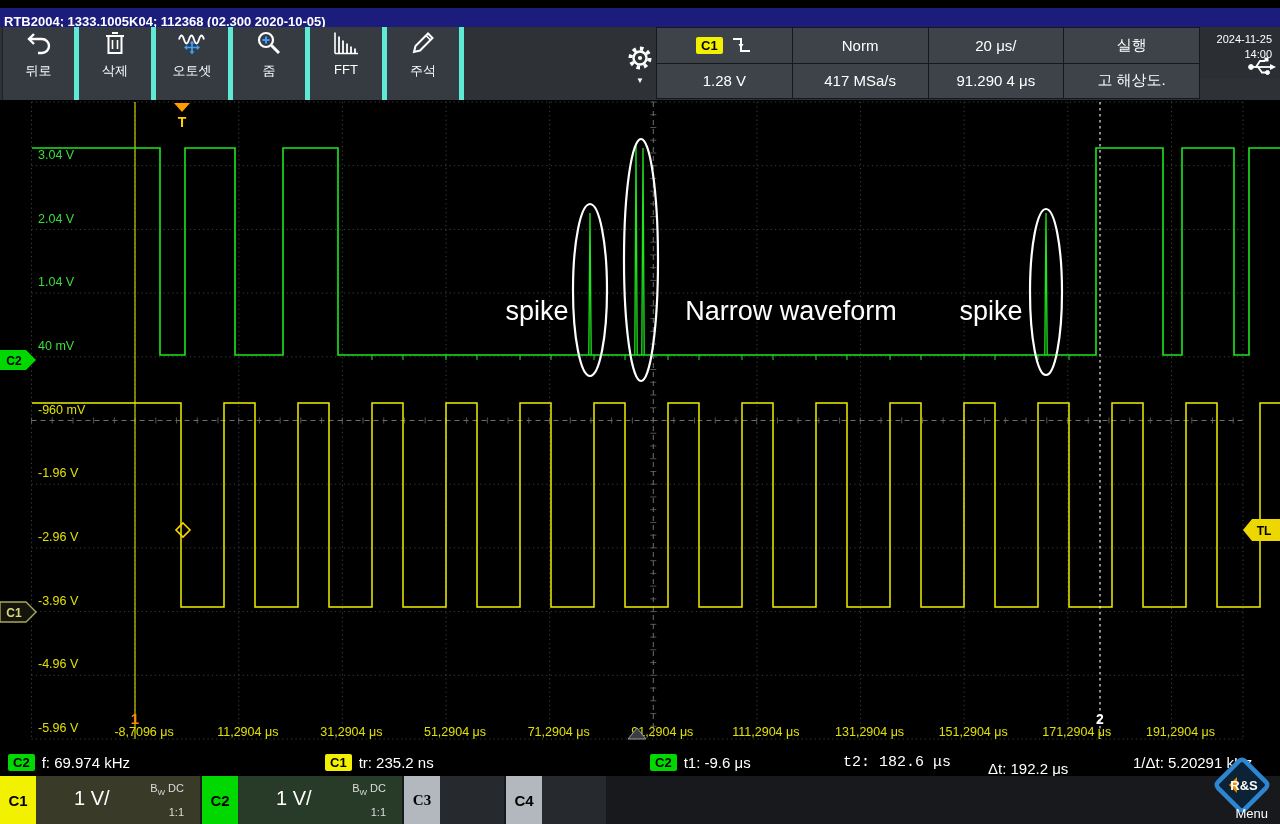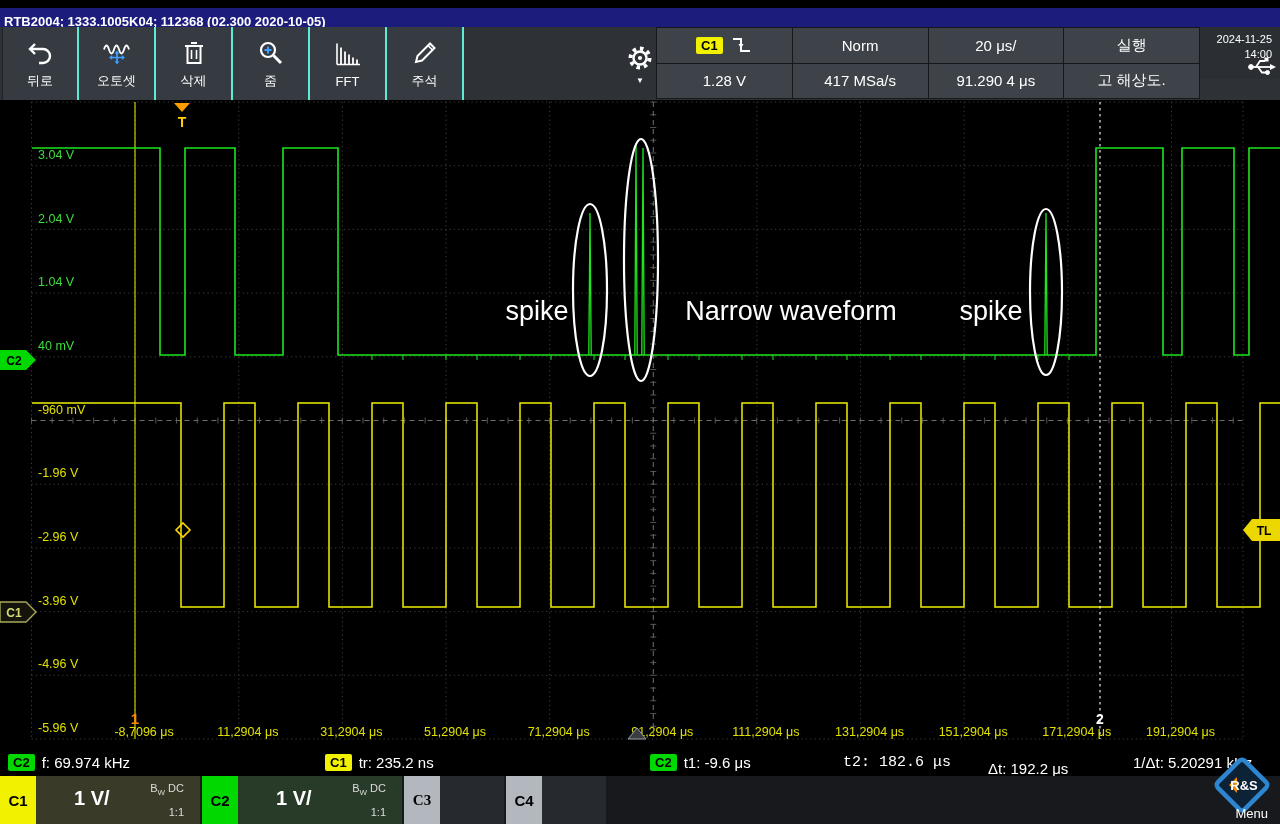--- a/index.html
+++ b/index.html
@@ -3,22 +3,22 @@
 <meta charset="utf-8">
 <style>
   *{margin:0;padding:0;box-sizing:border-box}
   html,body{width:1280px;height:824px;background:#000;overflow:hidden;
     font-family:"Liberation Sans",sans-serif;position:relative}
   svg{display:block;font-family:inherit}
   .title-bar{position:absolute;left:0;top:8px;width:1280px;height:44px;background:#1c1c7c;
     color:#fff;font-size:13px;font-weight:bold;line-height:27px;padding-left:4px}
   .toolbar{position:absolute;left:0;top:27px;width:1280px;height:73px;background:#2e3237}
   .tb-buttons{position:absolute;left:2px;top:0;height:73px;display:flex}
-  .tb-btn{width:77px;height:73px;background:#363b42;border-right:2px solid #5eead4;
-    display:flex;flex-direction:column;align-items:center;justify-content:center;gap:3px;cursor:pointer}
+  .tb-btn{width:77px;height:73px;background:#363b42;border-right:5px solid #5eead4;
+    display:flex;flex-direction:column;align-items:center;gap:3px;cursor:pointer}
   .tb-btn:first-child{border-left:1px solid #1e2126}
   .tb-icon{height:32px;display:flex;align-items:center;justify-content:center}
   .tb-label{color:#fff;font-size:13px;white-space:nowrap}
   .gear-btn{position:absolute;left:618px;top:0;width:44px;height:73px;display:flex;
     flex-direction:column;align-items:center;justify-content:center;color:#fff;cursor:pointer}
   .gear-caret{font-size:8px;color:#fff;margin-top:3px}
   .trig-grid{position:absolute;left:656px;top:0;width:544px;height:72px;display:grid;
     grid-template-columns:repeat(4,1fr);grid-template-rows:1fr 1fr;gap:1px;background:#16181c;
     border:1px solid #16181c}
   .cell{background:#3e4349;color:#fff;font-size:15px;display:flex;align-items:center;
@@ -28,21 +28,21 @@
     color:#fff;font-size:11px;text-align:right;padding:5px 8px 0 0;line-height:15px}
   .usb{position:absolute;right:3px;bottom:1px}
   .wave-area{position:absolute;left:0;top:100px;width:1280px;height:648px;background:#000}
   .meas-bar{position:absolute;left:0;top:748px;width:1280px;height:28px;background:#000}
   .meas-item{position:absolute;top:4px;height:20px;display:flex;align-items:center;gap:7px;
     color:#fff;font-size:15px;font-weight:500;white-space:nowrap}
   .chan-bar{position:absolute;left:0;top:776px;width:1280px;height:48px;background:#17191d;display:flex}
   .chan{height:48px;display:flex;align-items:stretch;margin-right:2px;position:relative;cursor:pointer}
   .chan-badge{width:36px;display:flex;align-items:center;justify-content:center;
     font-weight:bold;font-size:15px;color:#000}
-  .chan-scale{position:absolute;left:74px;top:11px;color:#fff;font-size:20px;font-weight:bold}
+  .chan-scale{position:absolute;left:74px;top:11px;color:#fff;font-size:20px;font-weight:normal}
   .chan-bw{position:absolute;right:16px;top:6px;color:#ddd;font-size:11px;white-space:nowrap}
   .chan-bw sub{font-size:8px}
   .chan-probe{position:absolute;right:16px;bottom:6px;color:#ddd;font-size:11px}
   .menu-area{position:absolute;right:0;top:752px;width:84px;height:72px;cursor:pointer;z-index:5}
   .rs-logo{position:absolute;right:6px;top:4px}
   .menu-label{position:absolute;right:12px;bottom:3px;color:#fff;font-size:13px}
 </style>
 </head>
 <body>
 
@@ -53,47 +53,47 @@
 <div class="toolbar">
   <div class="tb-buttons">
       <div class="tb-btn">
         <span class="tb-icon">
           <svg width="28" height="27" viewBox="0 0 28 27">
             <path d="M9 4 4 9l5 5" fill="none" stroke="#fff" stroke-width="2.4"></path>
             <path d="M4 9h13a7 7 0 0 1 0 14h-4" fill="none" stroke="#fff" stroke-width="2.4"></path>
           </svg>
         </span>
         <span class="tb-label">뒤로</span>
+      </div>
+      <div class="tb-btn">
+        <span class="tb-icon">
+          <svg width="26" height="28" viewBox="0 0 26 28">
+            <path d="M4 7h18M10 4h6" stroke="#fff" stroke-width="2" fill="none"></path>
+            <rect x="6.5" y="7" width="13" height="17" fill="none" stroke="#fff" stroke-width="2"></rect>
+            <path d="M10.5 11v9M15.5 11v9" stroke="#fff" stroke-width="1.6"></path>
+          </svg>
+        </span>
+        <span class="tb-label">삭제</span>
       </div>
       <div class="tb-btn">
         <span class="tb-icon">
           <svg width="30" height="27" viewBox="0 0 30 26">
             <path d="M2 9q2.5-8 5 0t5 0 5 0 5 0 5 0" fill="none" stroke="#fff" stroke-width="1.8"></path>
             <g stroke="#3fa0ff" stroke-width="1.7">
               <path d="M15 12v10M9 17h12"></path>
             </g>
             <g fill="#3fa0ff">
               <path d="M15 10l-2.4 3.2h4.8z"></path>
               <path d="M15 24l-2.4-3.2h4.8z"></path>
               <path d="M7 17l3.2-2.4v4.8z"></path>
               <path d="M23 17l-3.2-2.4v4.8z"></path>
             </g>
           </svg>
         </span>
         <span class="tb-label">오토셋</span>
-      </div>
-      <div class="tb-btn">
-        <span class="tb-icon">
-          <svg width="26" height="28" viewBox="0 0 26 28">
-            <path d="M4 7h18M10 4h6" stroke="#fff" stroke-width="2" fill="none"></path>
-            <rect x="6.5" y="7" width="13" height="17" fill="none" stroke="#fff" stroke-width="2"></rect>
-            <path d="M10.5 11v9M15.5 11v9" stroke="#fff" stroke-width="1.6"></path>
-          </svg>
-        </span>
-        <span class="tb-label">삭제</span>
       </div>
       <div class="tb-btn">
         <span class="tb-icon">
           <svg width="28" height="28" viewBox="0 0 28 28">
             <circle cx="11" cy="11" r="7" fill="none" stroke="#fff" stroke-width="2.2"></circle>
             <path d="M16.5 16.5 24 24" stroke="#fff" stroke-width="3"></path>
             <path d="M11 7.5v7M7.5 11h7" stroke="#3fa0ff" stroke-width="2"></path>
           </svg>
         </span>
         <span class="tb-label">줌</span>

